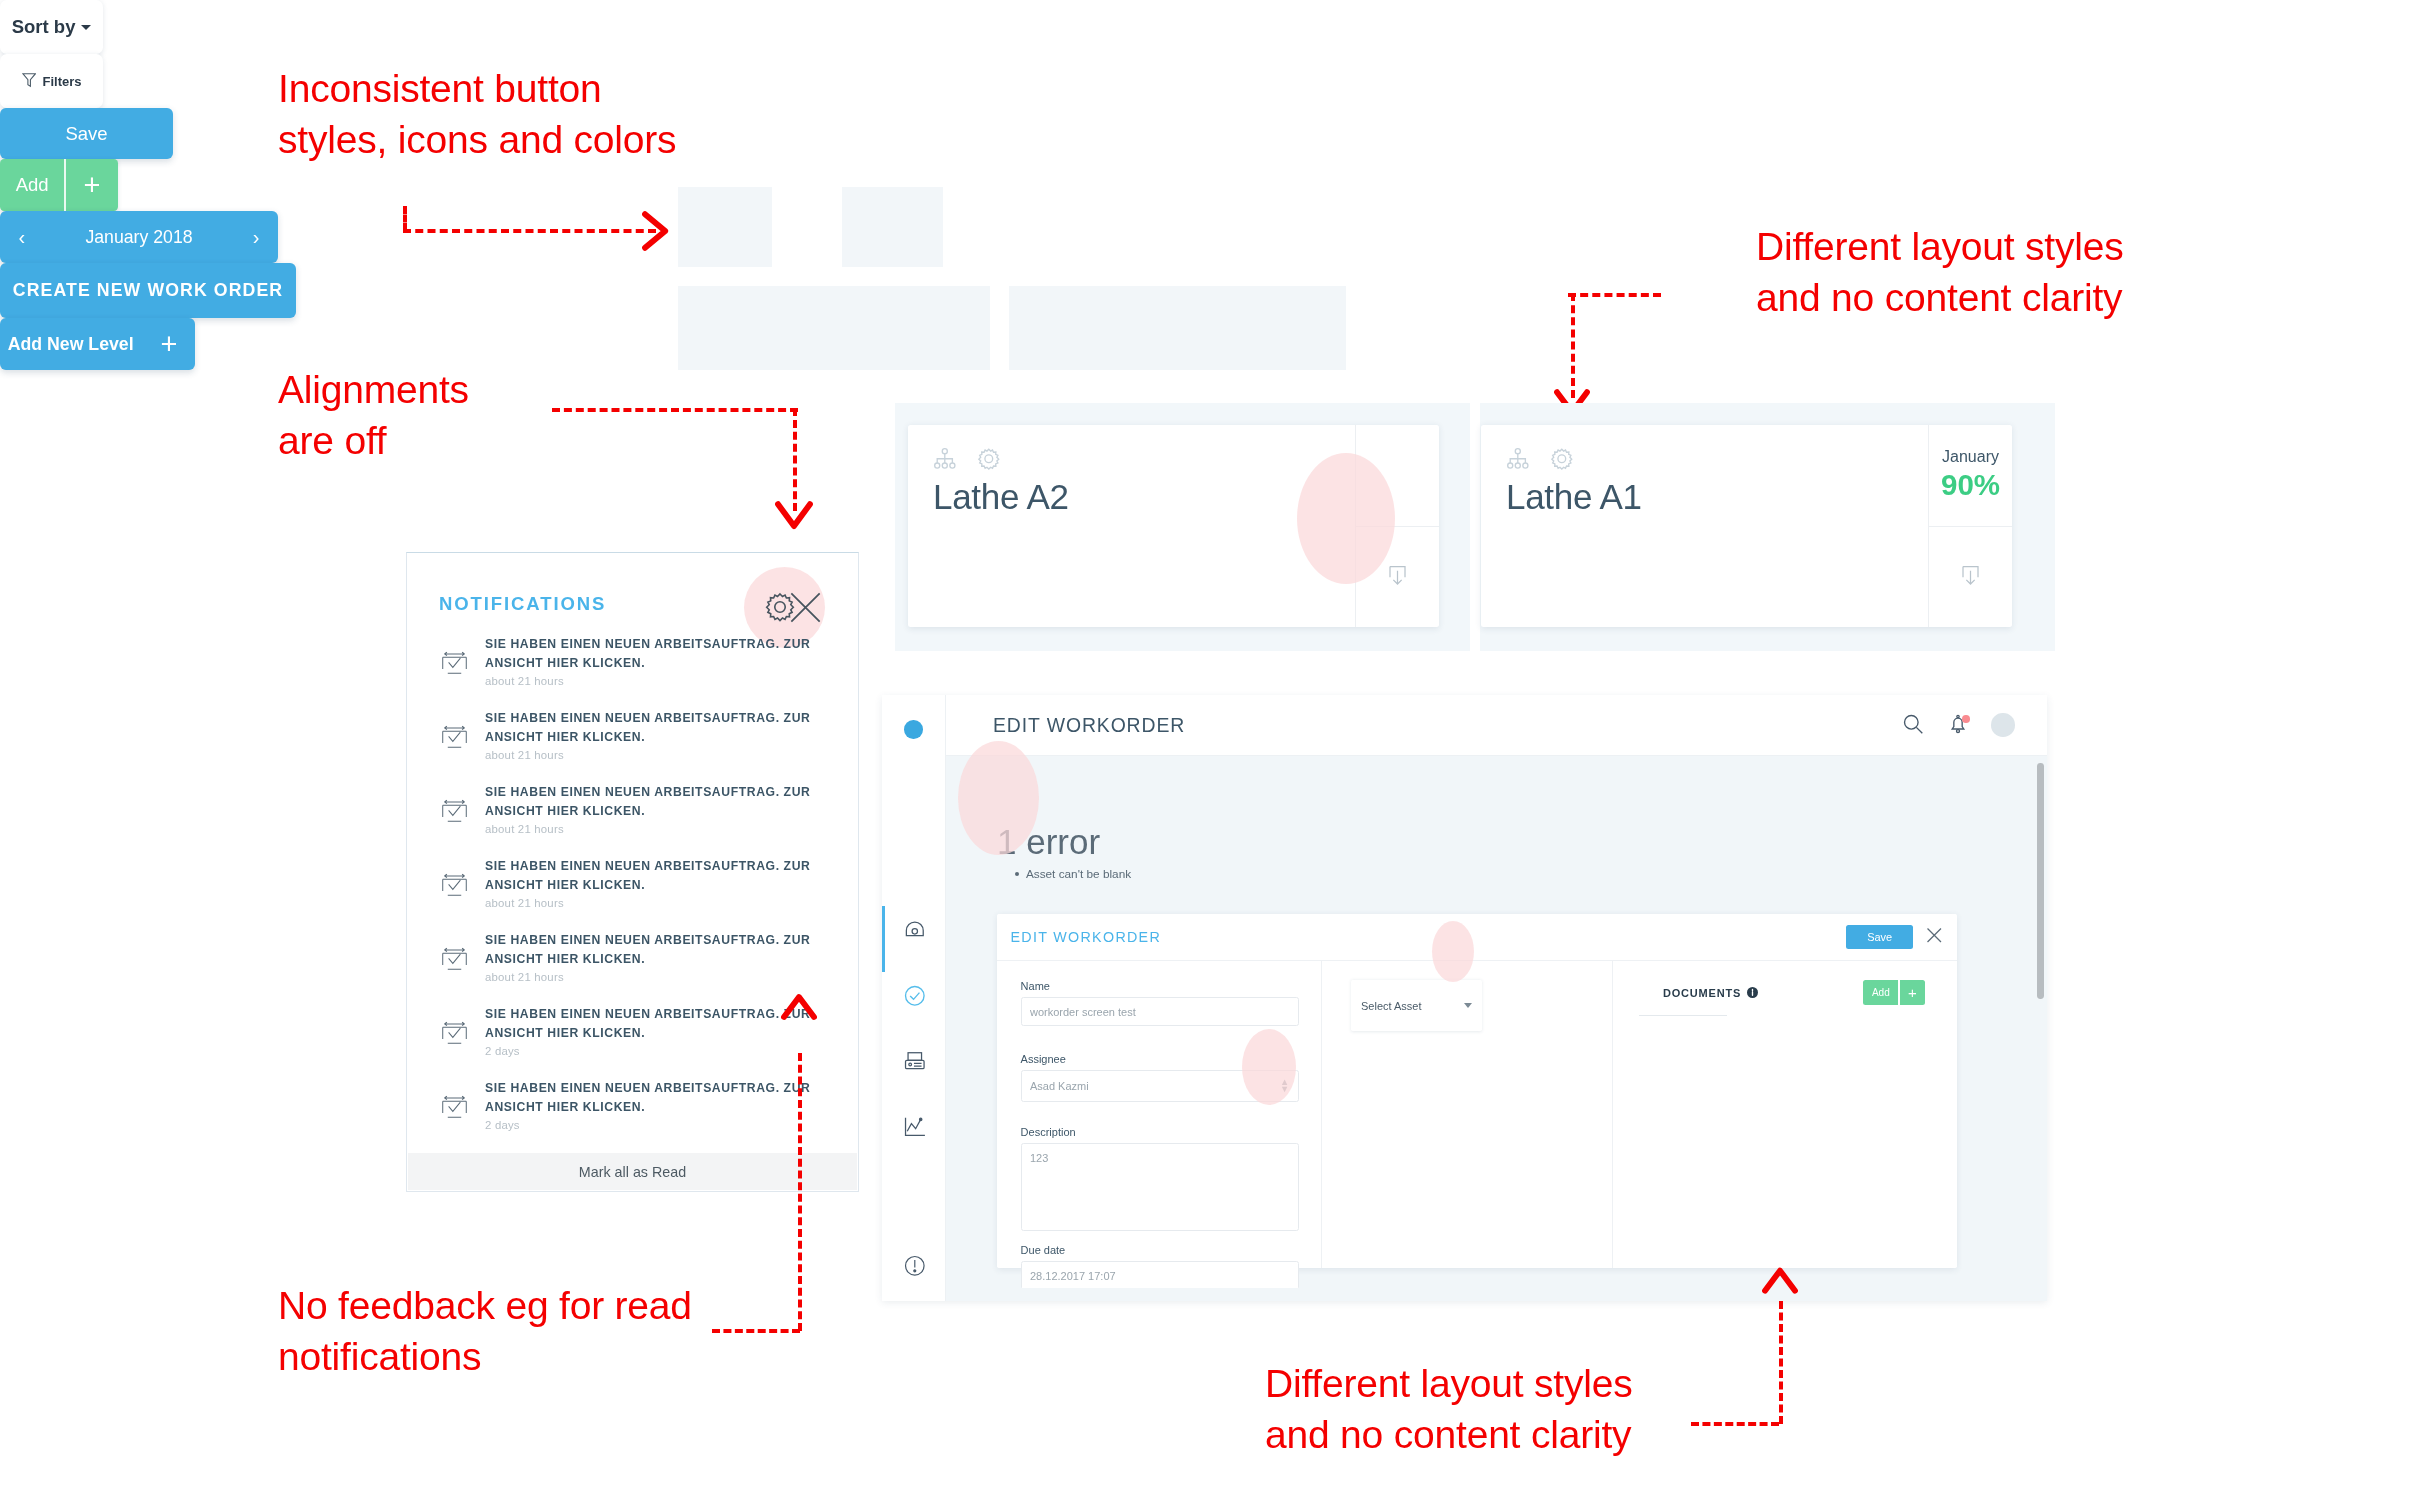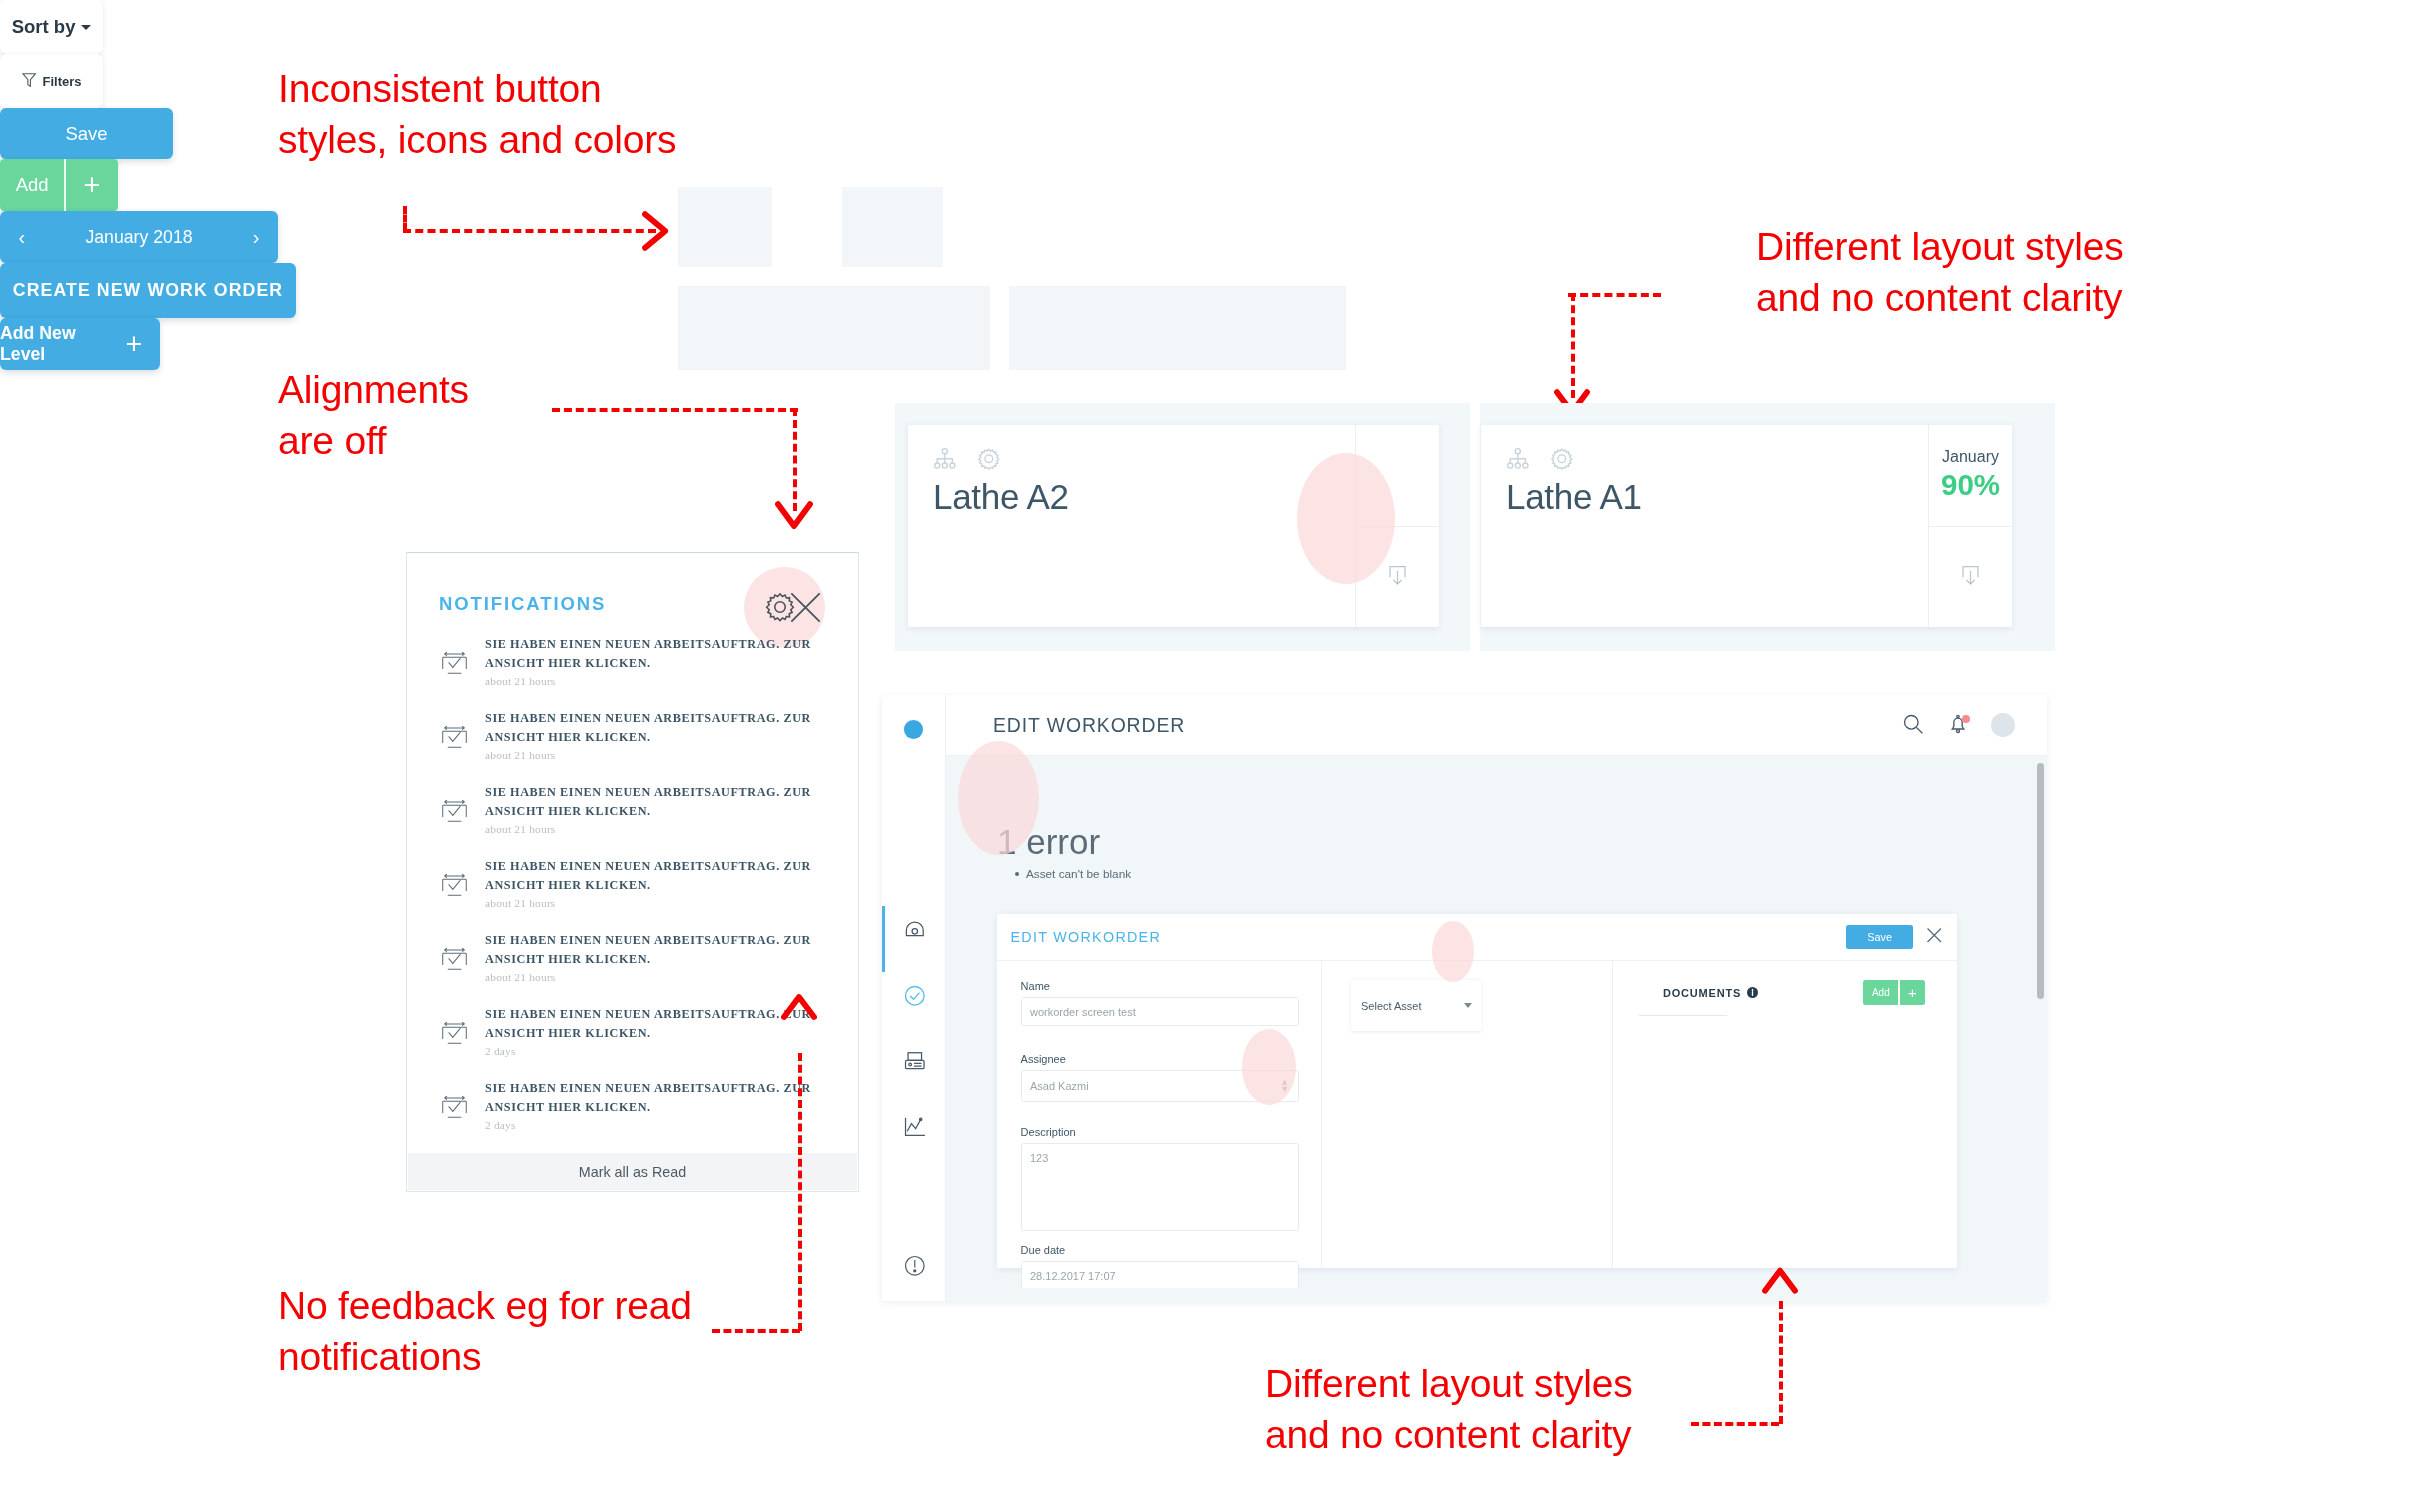--- a/index.html
+++ b/index.html
@@ -204,21 +204,21 @@
     <span style="font-size:20px;">‹</span>
     <span style="font-size:17.7px;">January 2018</span>
     <span style="font-size:20px;">›</span>
   </div>
 
   <div class="shell" style="left:1009px; top:286px; width:337px; height:84px;"></div>
   <div class="btn-blue" style="left:1022px; top:299px; width:296px; height:55px; font-size:17.7px; font-weight:700; letter-spacing:1.1px;">
     <span>CREATE NEW WORK ORDER</span>
   </div>
 
-  <div class="btn-blue" style="left:1348px; top:300px; width:160px; height:52px; padding:0; overflow:hidden;">
+  <div class="btn-blue" style="left:1348px; top:300px; width:195px; height:52px; padding:0; overflow:hidden;">
     <div style="flex:1;display:flex;align-items:center;justify-content:center;font-size:17.7px;font-weight:700;">
       <span>Add New Level</span>
     </div>
     <div style="width:1.7px;background:#fff;"></div>
     <div style="width:52px;display:flex;align-items:center;justify-content:center;font-size:29px;">+</div>
   </div>
 
   <div class="anno" style="left:1756px; top:221px;">Different layout styles
 and no content clarity</div>
   <div class="dash-h" style="left:1568px; top:293px; width:93px;"></div>
@@ -253,21 +253,21 @@
           <path d="M19 3.5 l3 3 3-1.6 1.6 3.4 3.7-.3 -.3 3.7 3.4 1.6 -1.6 3 3 3 -3 3 1.6 3 -3.4 1.6 .3 3.7 -3.7-.3 -1.6 3.4 -3-1.6 -3 3 -3-3 -3 1.6 -1.6-3.4 -3.7 .3 .3-3.7 -3.4-1.6 1.6-3 -3-3 3-3 -1.6-3 3.4-1.6 -.3-3.7 3.7 .3 1.6-3.4 3 1.6z"></path>
         </g>
       </svg>
     </div>
     <div style="position:absolute; left:381px; top:37px;">
       <svg width="35" height="35" viewBox="0 0 42 42">
           <path d="M4 4 L38 38 M38 4 L4 38" stroke="#47545e" stroke-width="2.1" fill="none"></path>
         </svg>
     </div>
 
-    <div id="notif-rows" style="position:absolute; left:0; top:82px; right:16px;font-family:Liberation Serif, serif;">
+    <div id="notif-rows" style="position:absolute; left:0; top:82px; right:16px;">
         <div class="notif-row" style="display: flex; align-items: flex-start; padding: 0px 25px 0px 29px; height: 74px;">
           <span style="flex:0 0 44px; margin-top:11.8px;"><svg width="37" height="34" viewBox="0 0 44 40" fill="none" stroke="#5b6b78" stroke-width="1.2">
               <path d="M10 8 h24 M10 8 l3-2 M10 8 l3 2 M34 8 l-3-2 M34 8 l-3 2"></path>
               <path d="M8 12 h28 M8 12 v14 M36 12 v14"></path>
               <path d="M15 18 l5 6 9-11"></path>
               <path d="M14 31 h16"></path>
             </svg></span>
           <span style="flex:1; margin-left:5px;">
             <span class="notif-text" style="display:block;">SIE HABEN EINEN NEUEN ARBEITSAUFTRAG. ZUR ANSICHT HIER KLICKEN.</span>
             <span class="notif-time" style="display:block; margin-top:1.7px;">about 21 hours</span>

